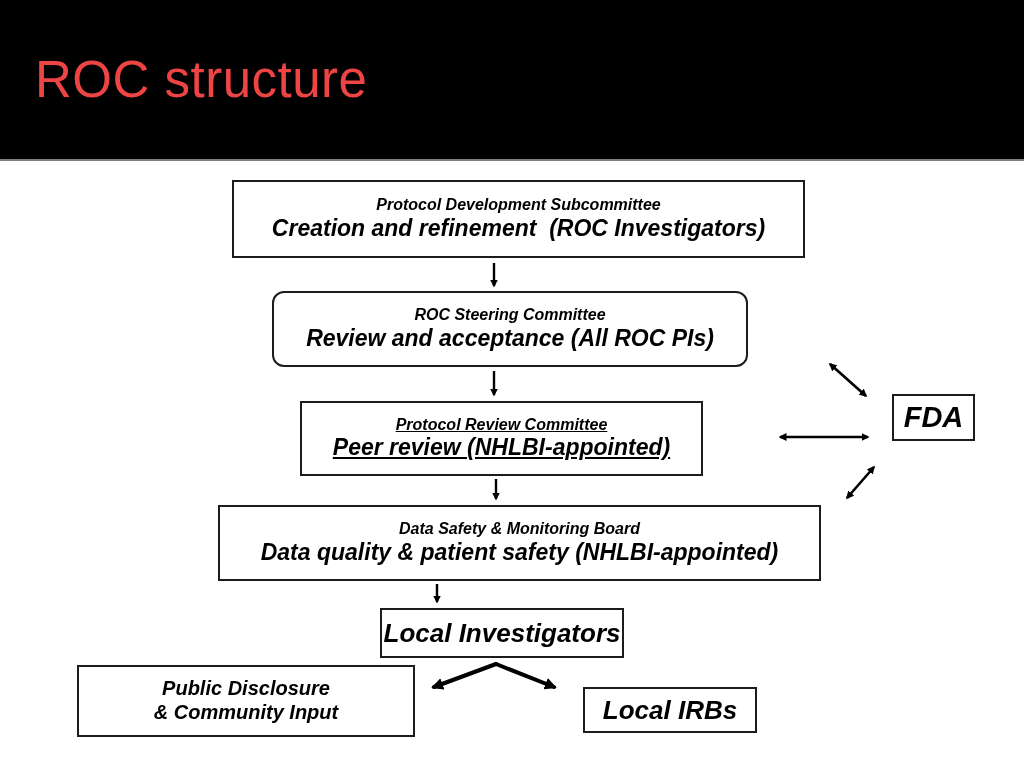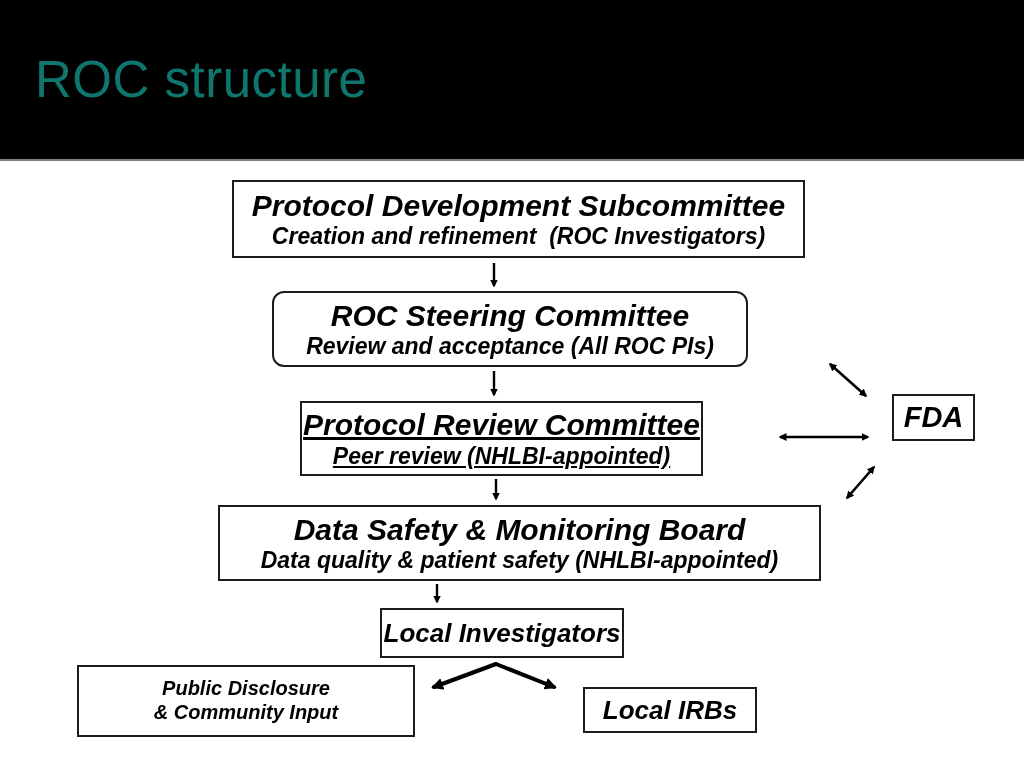--- a/index.html
+++ b/index.html
@@ -17,39 +17,39 @@
   }
   .header-underline{
     position:absolute;left:0;top:159px;
     width:1024px;height:2px;
     background:#7f7f7f;
   }
   .slide-title{
     position:absolute;left:35px;top:50px;
     font-size:51px;
     font-weight:400;
-    color:#0f766e;
+    color:#ef4444;
     letter-spacing:0.5px;
     white-space:nowrap;
   }
   .fbox{
     position:absolute;
     background:#ffffff;
     border:2px solid #1c1c1c;
     box-sizing:border-box;
     display:flex;
     flex-direction:column;
     justify-content:center;
     align-items:center;
     text-align:center;
     color:#000000;
   }
   .box-line1{
     font-weight:bold;font-style:italic;
-    font-size:30px;line-height:1.18;
+    font-size:16px;line-height:1.18;
     white-space:pre-wrap;
   }
   .box-line2{
     font-weight:bold;font-style:italic;
     font-size:23px;line-height:1.18;
     white-space:pre-wrap;
   }
   .box-pds{left:232px;top:180px;width:573px;height:78px;}
   .box-steering{left:272px;top:291px;width:476px;height:76px;border-radius:12px;}
   .box-prc{left:300px;top:401px;width:403px;height:75px;text-decoration:underline;}

